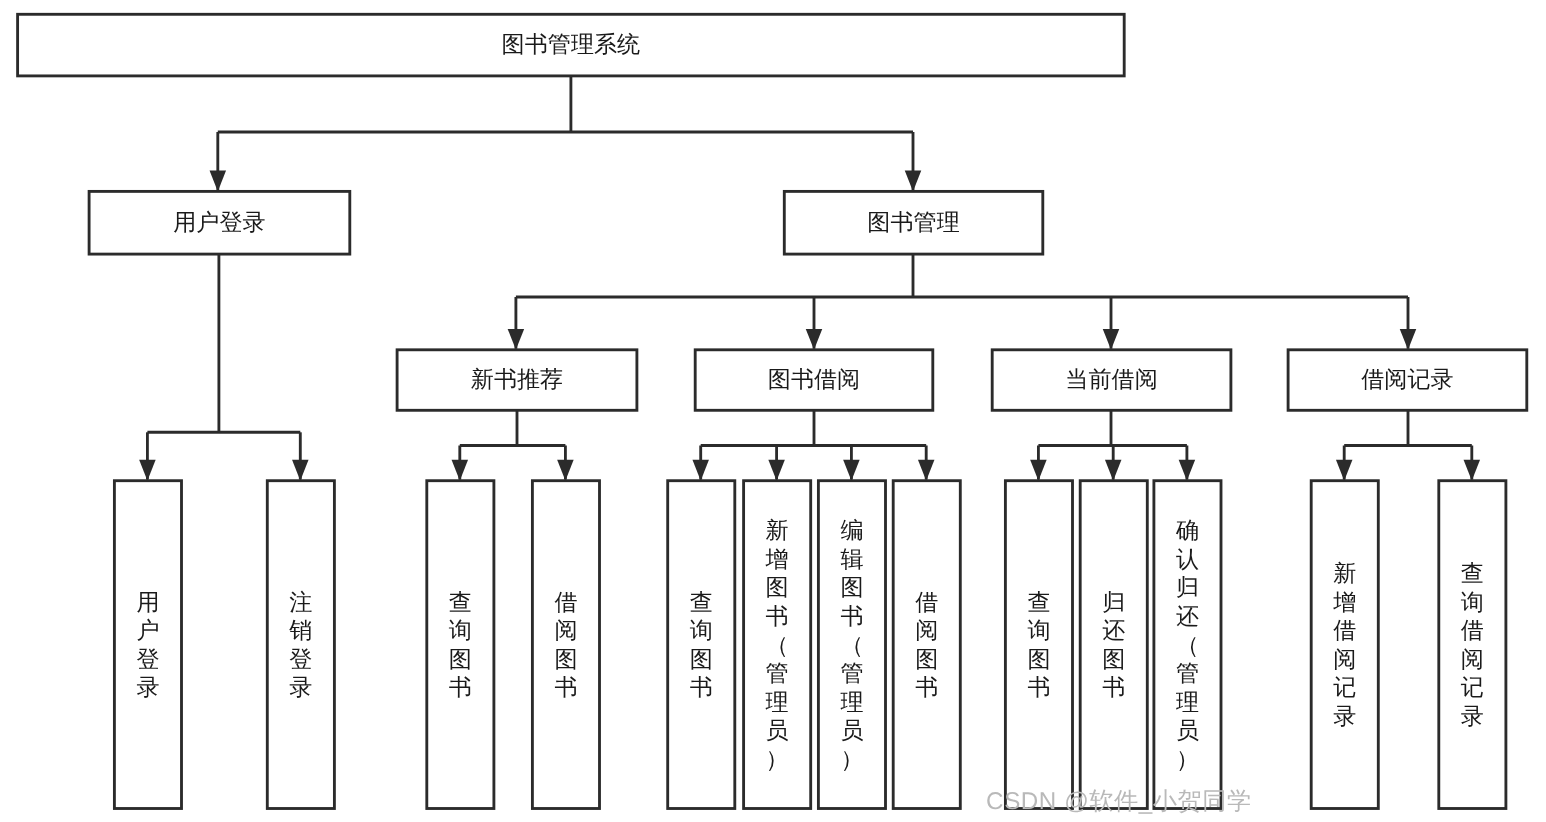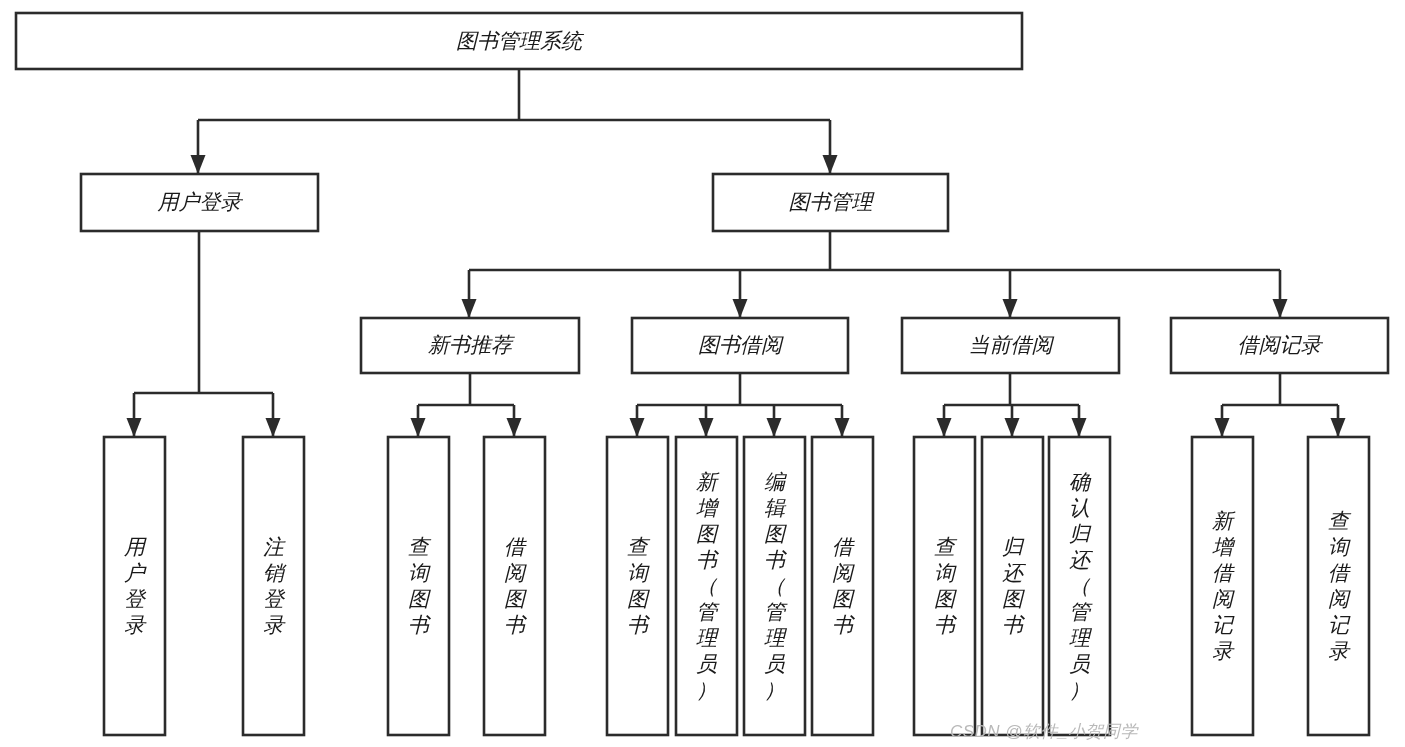--- a/index.html
+++ b/index.html
@@ -11,21 +11,20 @@
     width: 1405px;
     height: 747px;
     font-family: "Liberation Sans", "DejaVu Sans", sans-serif;
     overflow: hidden;
     position: relative;
   }
   #diagram-root {
     position: relative;
     width: 1146px;
     height: 747px;
-    font-style: italic;
   }
   svg#flow {
     position: absolute;
     top: 0;
     left: 0;
     width: 1405px;
     height: 747px;
   }
   .node-box {
     fill: #ffffff;
@@ -53,21 +52,21 @@
     fill: #1a1a1a;
     font-family: "Liberation Sans", "DejaVu Sans", sans-serif;
     font-size: 21px;
     text-anchor: middle;
   }
   .watermark {
     position: absolute;
     right: 8px;
     bottom: 4px;
     font-family: "Liberation Sans", "DejaVu Sans", sans-serif;
-    font-size: 17px;
+    font-size: 22px;
     color: #b9b9b9;
     letter-spacing: 0.5px;
     white-space: nowrap;
     pointer-events: none;
   }
 </style>
 </head>
 <body>
 
 <div id="diagram-root">

